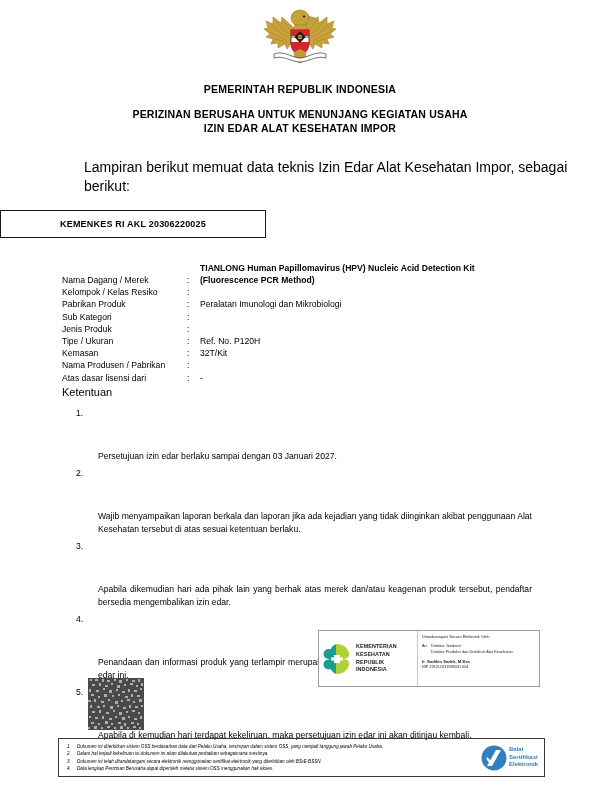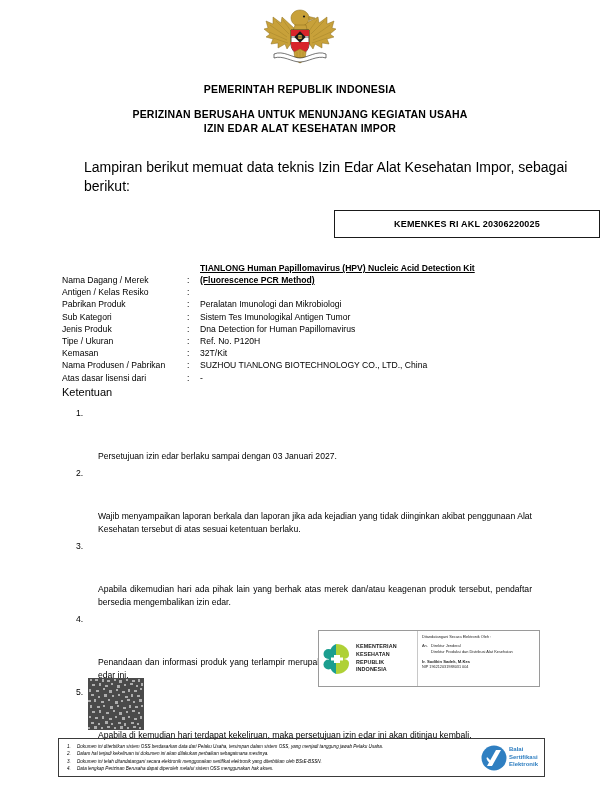--- a/index.html
+++ b/index.html
@@ -47,21 +47,21 @@
   
   .intro {
     margin: 22px 0 0 84px;
     font-size: 14px;
     line-height: 1.4;
   }
 
   
   .akl-row {
     display: flex;
-    justify-content: flex-end;
+    justify-content: flex-start;
     margin-top: 13px;
   }
   .akl-box {
     border: 1.4px solid #1a1a1a;
     padding: 8px 34px;
     font-weight: bold;
     font-size: 9px;
     letter-spacing: 0.2px;
     text-align: center;
     min-width: 196px;
@@ -84,21 +84,20 @@
   }
   .f-colon {
     width: 13px;
     flex: 0 0 13px;
   }
   .f-value {
     flex: 1 1 auto;
   }
   .f-value.bold {
     font-weight: bold;
-    text-decoration: underline;
   }
   .f-value .ital { font-style: italic; }
 
   .ketentuan-title {
     margin-top: 1px;
     font-size: 11px;
   }
 
   
   .terms {
@@ -291,58 +290,55 @@
 
   <div class="fields">
 
     <div class="field-row">
       <div class="f-label">Nama Dagang / Merek</div>
       <div class="f-colon">:</div>
       <div class="f-value bold">TIANLONG Human Papillomavirus (HPV) Nucleic Acid Detection Kit (Fluorescence PCR Method)</div>
     </div>
 
     <div class="field-row">
-      <div class="f-label">Antigen / Kelas Resiko</div>
+      <div class="f-label">Kelompok / Kelas Resiko</div>
       <div class="f-colon">:</div>
     </div>
 
     <div class="field-row">
       <div class="f-label">Pabrikan Produk</div>
       <div class="f-colon">:</div>
       <div class="f-value">Peralatan Imunologi dan Mikrobiologi</div>
     </div>
 
     <div class="field-row">
       <div class="f-label">Sub Kategori</div>
       <div class="f-colon">:</div>
-      <div class="f-value">Sistem Tes Imunologikal Antigen Tumor</div>
     </div>
 
     <div class="field-row">
       <div class="f-label">Jenis Produk</div>
       <div class="f-colon">:</div>
-      <div class="f-value">Dna Detection for Human Papillomavirus</div>
     </div>
 
     <div class="field-row">
       <div class="f-label">Tipe / Ukuran</div>
       <div class="f-colon">:</div>
       <div class="f-value">Ref. No. P120H</div>
     </div>
 
     <div class="field-row">
       <div class="f-label">Kemasan</div>
       <div class="f-colon">:</div>
       <div class="f-value">32T/Kit</div>
     </div>
 
     <div class="field-row">
       <div class="f-label">Nama Produsen / Pabrikan</div>
       <div class="f-colon">:</div>
-      <div class="f-value">SUZHOU TIANLONG BIOTECHNOLOGY CO., LTD., China</div>
     </div>
 
     <div class="field-row">
       <div class="f-label">Atas dasar lisensi dari</div>
       <div class="f-colon">:</div>
       <div class="f-value">-</div>
     </div>
 
     <div class="ketentuan-title">Ketentuan</div>
   </div>

